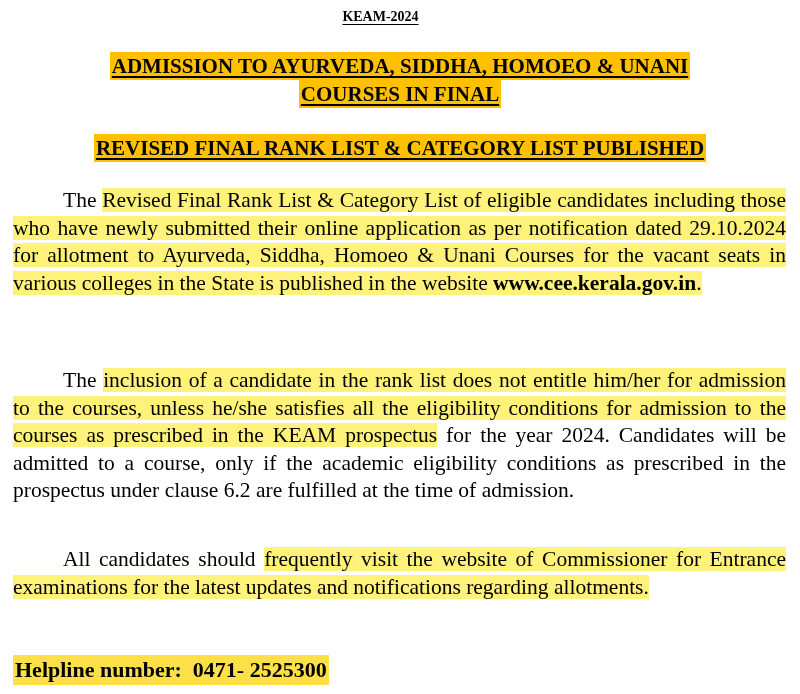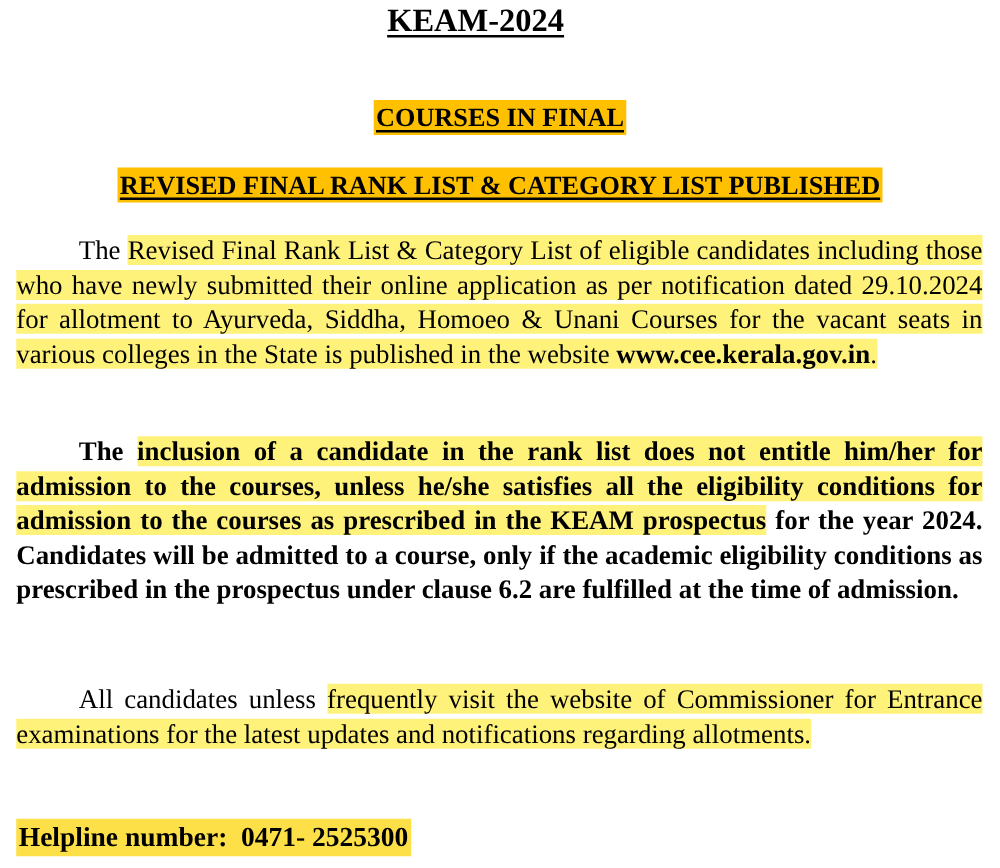--- a/index.html
+++ b/index.html
@@ -1,59 +1,59 @@
 <!DOCTYPE html>
 <html><head>
 <meta charset="utf-8">
 <style>
   html, body { margin: 0; padding: 0; background: #ffffff; }
   body { width: 800px; height: 694px; overflow: hidden; font-family: "Liberation Serif", serif; color: #000; }
   .page { position: relative; width: 800px; height: 694px; }
-  .title { position: absolute; top: 4px; left: 0; width: 761px; text-align: center; font-weight: bold; font-size: 26px; line-height: 26px; }
+  .title { position: absolute; top: 4px; left: 0; width: 761px; text-align: center; font-weight: bold; font-size: 14px; line-height: 26px; }
   .title span { text-decoration: underline; text-underline-offset: 3px; }
   .h-orange { background: #ffc000; }
   .h-yellow { background: #fff27a; }
   .h-green { background: #fde047; }
   .heading { position: absolute; left: 0; width: 800px; text-align: center; font-weight: bold; font-size: 21px; line-height: 28px; }
   .heading .line { display: inline-block; text-decoration: underline; text-underline-offset: 3px; padding: 0 2px; }
   .h1 { top: 52px; }
   .h2 { top: 134px; text-decoration: underline; }
   .para { position: absolute; left: 13px; width: 773px; font-size: 21.5px; line-height: 27.5px; text-align: justify; }
   .para .indent { display: inline-block; width: 50px; }
   .p1 { top: 187px; }
-  .p2 { top: 348px; font-weight: bold; }
+  .p2 { top: 367px; }
   .p3 { top: 546px; }
   .bold { font-weight: bold; }
   .helpline { position: absolute; top: 655px; left: 13px; font-weight: bold; font-size: 22px; line-height: 30px; padding: 0 2px; }
 </style>
 </head>
 <body>
 
 <div class="page">
   <div class="title">
     <span>KEAM-2024</span>
   </div>
 
   <div class="heading h1">
-    <br>
+    <span class="line h-orange">ADMISSION TO AYURVEDA, SIDDHA, HOMOEO &amp; UNANI</span><br>
     <span class="line h-orange">COURSES IN FINAL</span>
   </div>
 
   <div class="heading h2">
     <span class="line h-orange">REVISED FINAL RANK LIST &amp; CATEGORY LIST PUBLISHED</span>
   </div>
 
   <div class="para p1">
     <span class="indent"></span><span>The </span><span class="h-yellow"><span>Revised Final Rank List &amp; Category List of eligible candidates including those who have newly submitted their online application as per notification dated 29.10.2024 for allotment to Ayurveda, Siddha, Homoeo &amp; Unani Courses for the vacant seats in various colleges in the State is published in the website </span><span class="bold">www.cee.kerala.gov.in</span><span>.</span></span>
   </div>
 
   <div class="para p2">
     <span class="indent"></span><span>The </span><span class="h-yellow">inclusion of a candidate in the rank list does not entitle him/her for admission to the courses, unless he/she satisfies all the eligibility conditions for admission to the courses as prescribed in the KEAM prospectus</span><span> for the year 2024. Candidates will be admitted to a course, only if the academic eligibility conditions as prescribed in the prospectus under clause 6.2 are fulfilled at the time of admission.</span>
   </div>
 
   <div class="para p3">
-    <span class="indent"></span><span>All candidates unless </span><span class="h-yellow">frequently visit the website of Commissioner for Entrance examinations for the latest updates and notifications regarding allotments.</span>
+    <span class="indent"></span><span>All candidates should </span><span class="h-yellow">frequently visit the website of Commissioner for Entrance examinations for the latest updates and notifications regarding allotments.</span>
   </div>
 
   <div class="helpline h-green">
     <span>Helpline number:</span>&nbsp;&nbsp;<span>0471- 2525300</span>
   </div>
 </div>
 
 </body></html>

